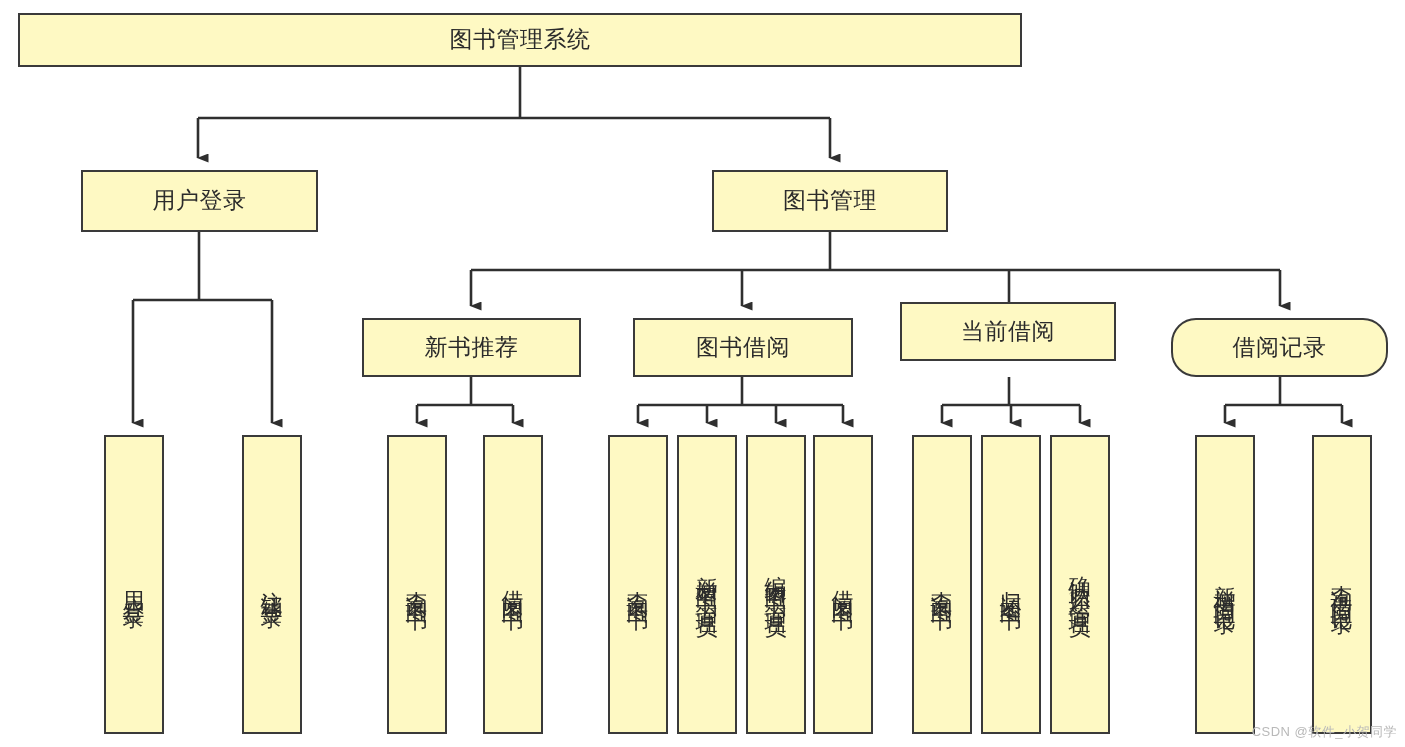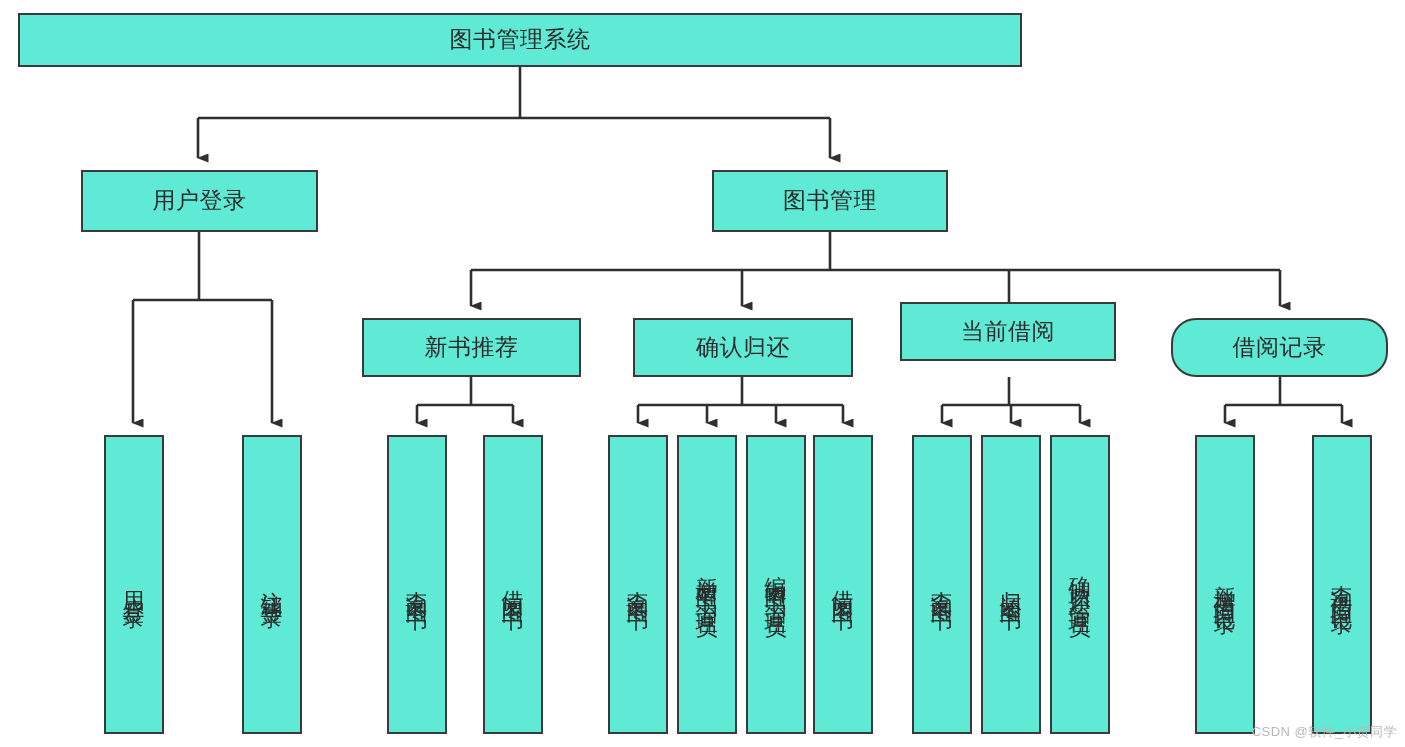--- a/index.html
+++ b/index.html
@@ -22,21 +22,21 @@
   svg.diagram-svg {
     position: absolute;
     left: 0;
     top: 0;
     width: 1405px;
     height: 747px;
   }
   .node-box {
     position: absolute;
     box-sizing: border-box;
-    background: #5eead4;
+    background: #fef9c3;
     border: 2px solid #3a3a3a;
     display: flex;
     align-items: center;
     justify-content: center;
     overflow: hidden;
   }
   .node-label-h {
     font-size: 23px;
     color: #2b2b2b;
     line-height: 1.1;
@@ -127,21 +127,21 @@
     <span class="node-label-h">用户登录</span>
   </div>
   <div class="node-box" style="left: 712px; top: 170px; width: 236px; height: 62px;">
     <span class="node-label-h">图书管理</span>
   </div>
 
   <div class="node-box" style="left: 362px; top: 318px; width: 219px; height: 59px;">
     <span class="node-label-h">新书推荐</span>
   </div>
   <div class="node-box" style="left: 633px; top: 318px; width: 220px; height: 59px;">
-    <span class="node-label-h">确认归还</span>
+    <span class="node-label-h">图书借阅</span>
   </div>
   <div class="node-box" style="left: 900px; top: 302px; width: 216px; height: 59px;">
     <span class="node-label-h">当前借阅</span>
   </div>
   <div class="node-box" style="left: 1171px; top: 318px; width: 217px; height: 59px; border-radius: 25px;">
     <span class="node-label-h">借阅记录</span>
   </div>
 
   <div class="node-box" style="left: 104px; top: 435px; width: 60px; height: 299px;">
     <span class="node-label-v">用户登录</span>

